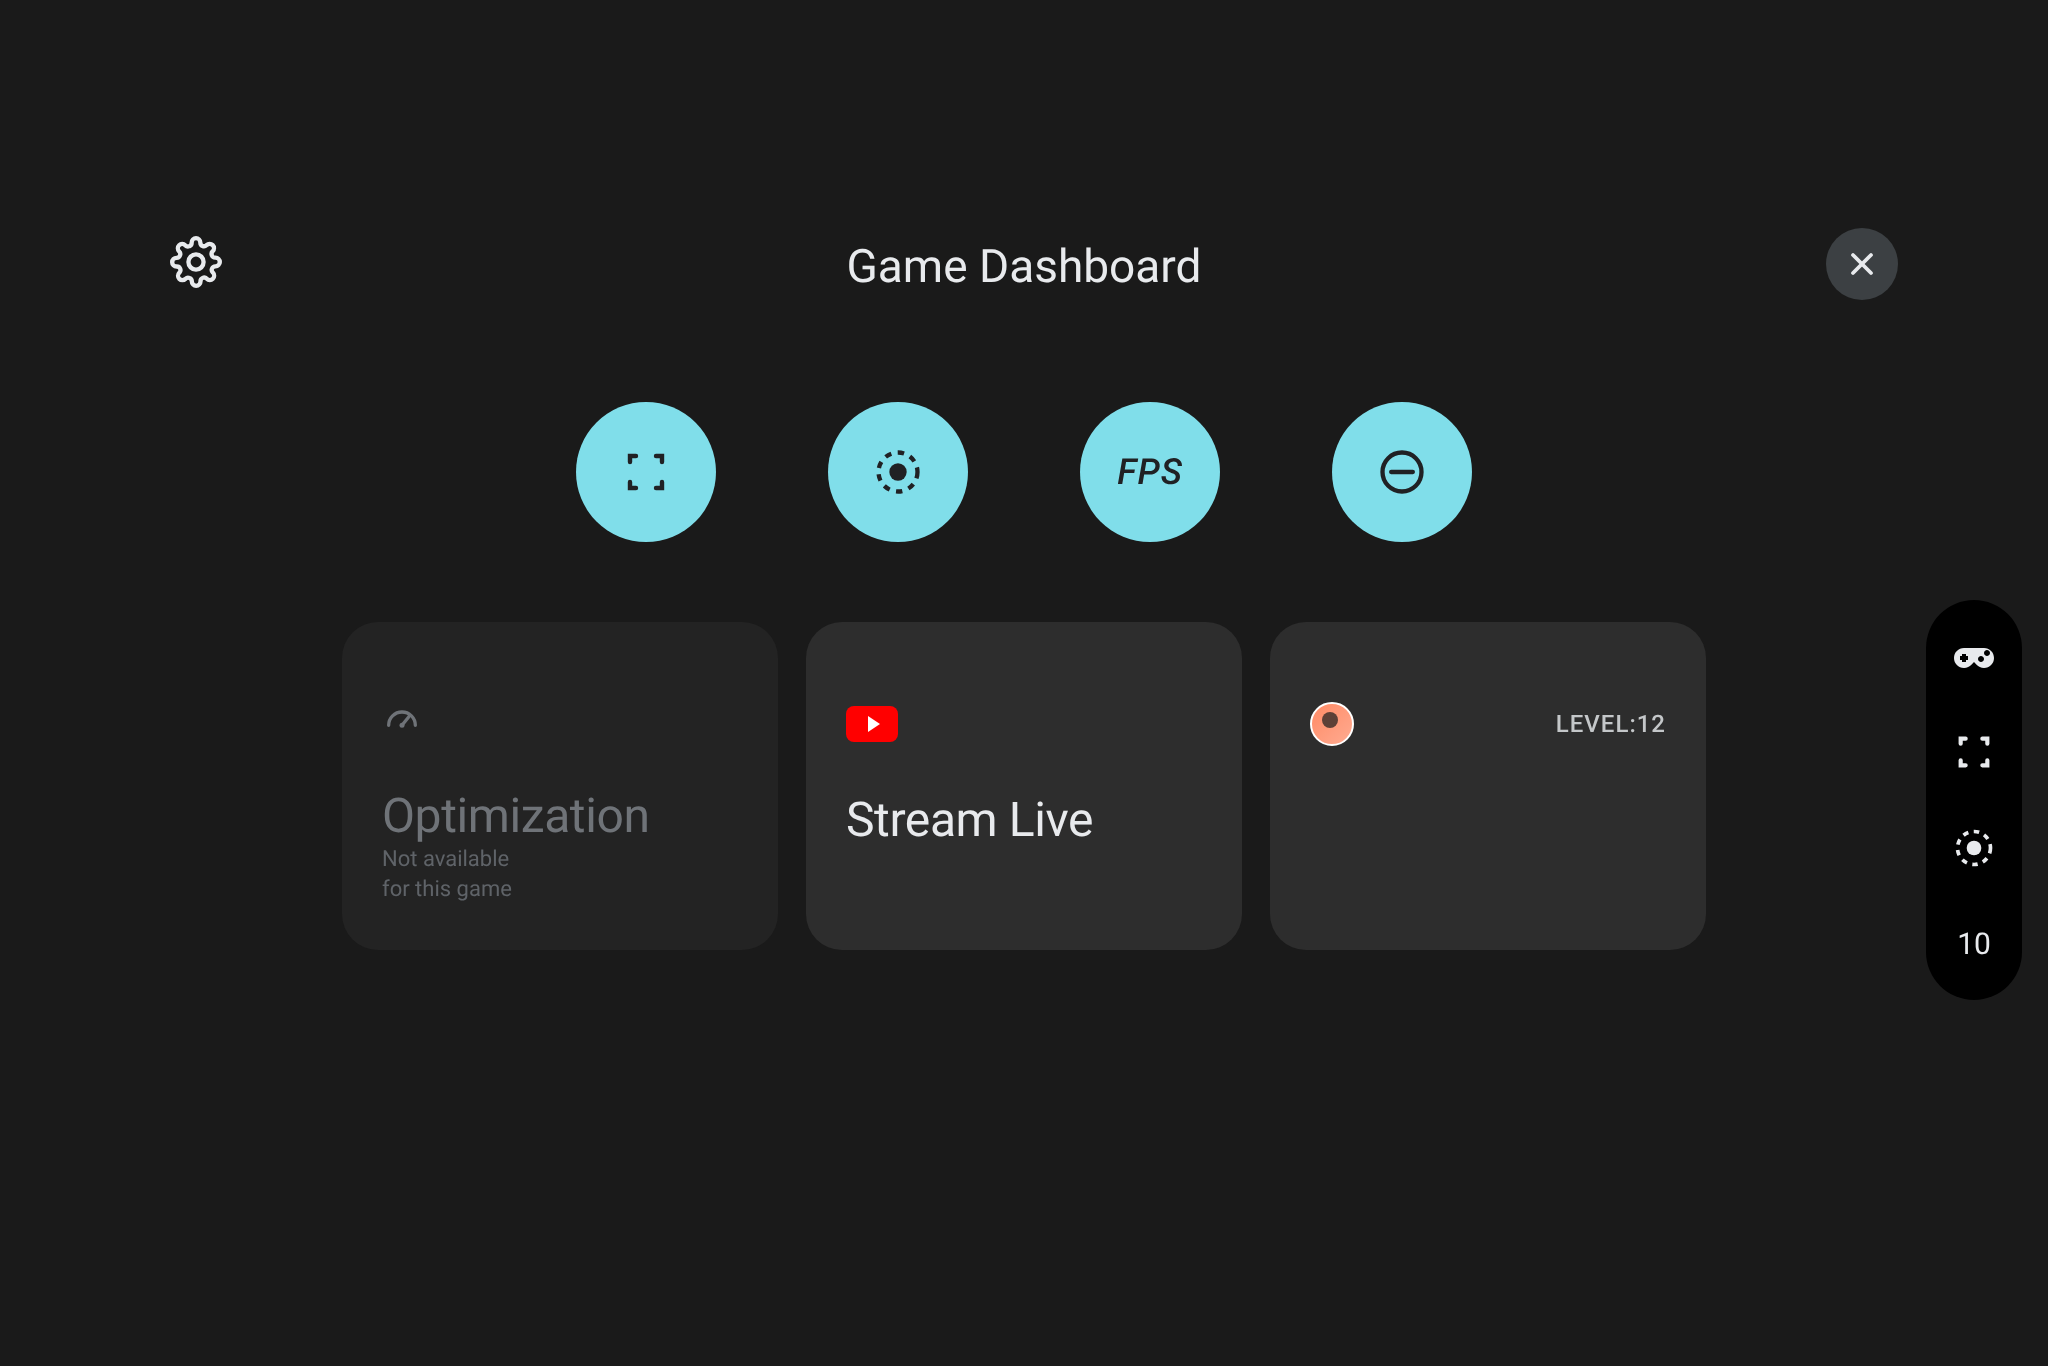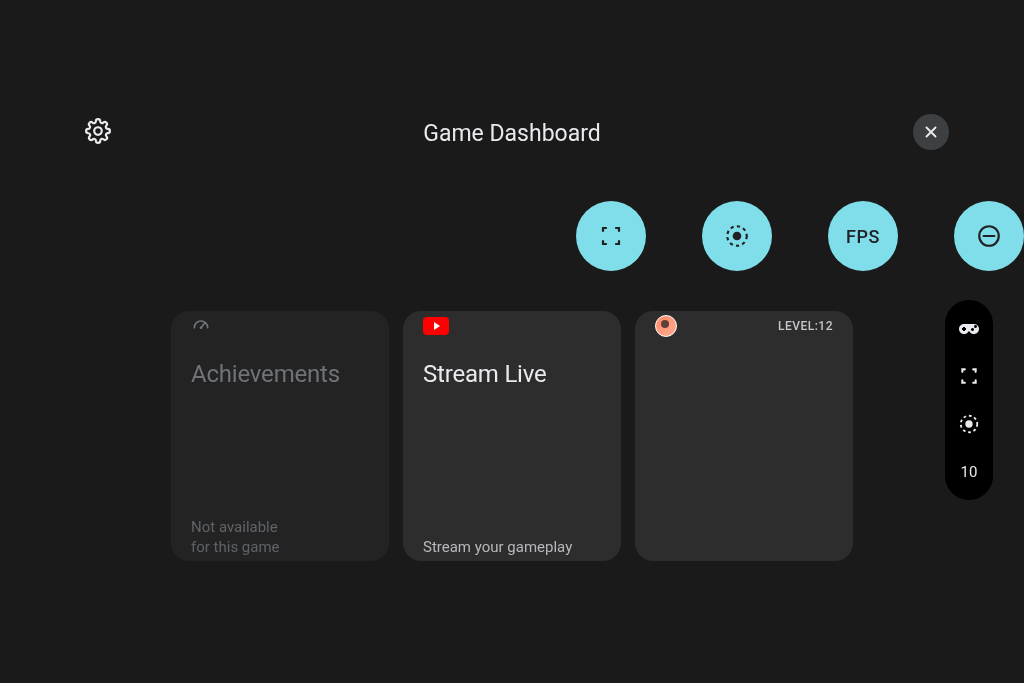--- a/index.html
+++ b/index.html
@@ -51,23 +51,24 @@
       align-items: center;
       justify-content: center;
       cursor: pointer;
     }
     .close-btn svg {
       width: 18px;
       height: 18px;
     }
     .quick-btns {
       display: flex;
-      justify-content: flex-end;
+      justify-content: center;
       gap: 56px;
       padding: 24px 0 40px;
+      font-style: italic;
     }
     .circle-btn {
       width: 70px;
       height: 70px;
       border-radius: 50%;
       background: #80deea;
       display: flex;
       align-items: center;
       justify-content: center;
       cursor: pointer;
@@ -79,24 +80,24 @@
       letter-spacing: 0.5px;
     }
     .cards {
       display: flex;
       justify-content: center;
       gap: 14px;
       padding: 0 20px;
     }
     .card {
       width: 218px;
-      height: 250px;
+      height: 164px;
       border-radius: 18px;
       background: #2d2d2d;
-      padding: 4px 20px;
+      padding: 40px 20px;
       display: flex;
       flex-direction: column;
       cursor: pointer;
     }
     .card.disabled {
       background: #232323;
     }
     .card-header {
       display: flex;
       align-items: center;
@@ -116,21 +117,21 @@
       font-size: 24px;
       font-weight: 400;
       line-height: 1.25;
       letter-spacing: -0.2px;
     }
     .card.disabled .card-title {
       color: #6f7378;
     }
     .card-sub {
       color: #b6b8bb;
-      font-size: 15px;
+      font-size: 11px;
       font-weight: 400;
       margin-top: auto;
       line-height: 1.35;
     }
     .card.disabled .card-sub {
       color: #5f6368;
     }
     .level-badge {
       color: #c4c7c9;
       font-size: 12px;
@@ -168,21 +169,21 @@
       position: absolute;
       top: 50%;
       left: 52%;
       transform: translate(-50%, -50%);
       border-left: 6px solid #fff;
       border-top: 4px solid transparent;
       border-bottom: 4px solid transparent;
     }
     .side-dock {
       position: absolute;
-      right: 31px;
+      right: 13px;
       top: 300px;
       width: 48px;
       background: #000;
       border-radius: 24px;
       padding: 16px 0;
       display: flex;
       flex-direction: column;
       align-items: center;
       gap: 24px;
     }
@@ -244,31 +245,30 @@
 <div class="cards">
   <div class="card disabled">
     <div class="card-header">
       <div class="card-icon">
         <svg width="22" height="22" viewBox="0 0 24 24">
           <path fill="none" stroke="#6f7378" stroke-width="2" stroke-linecap="round" d="M4 14a8 8 0 1116 0M12 14l4-5"></path>
           <circle cx="12" cy="14" r="1.5" fill="#6f7378"></circle>
         </svg>
       </div>
     </div>
-    <div class="card-title">Achievements</div>
+    <div class="card-title">Optimization</div>
     <div class="card-sub" style="white-space:pre-line">Not available
 for this game</div>
   </div>
 
   <div class="card">
     <div class="card-header">
       <div class="yt-icon"></div>
     </div>
     <div class="card-title">Stream Live</div>
-    <div class="card-sub">Stream your gameplay</div>
   </div>
 
   <div class="card">
     <div class="card-header">
       <div class="avatar"></div>
       <span class="level-badge">LEVEL:12</span>
     </div>
   </div>
 </div>
 

